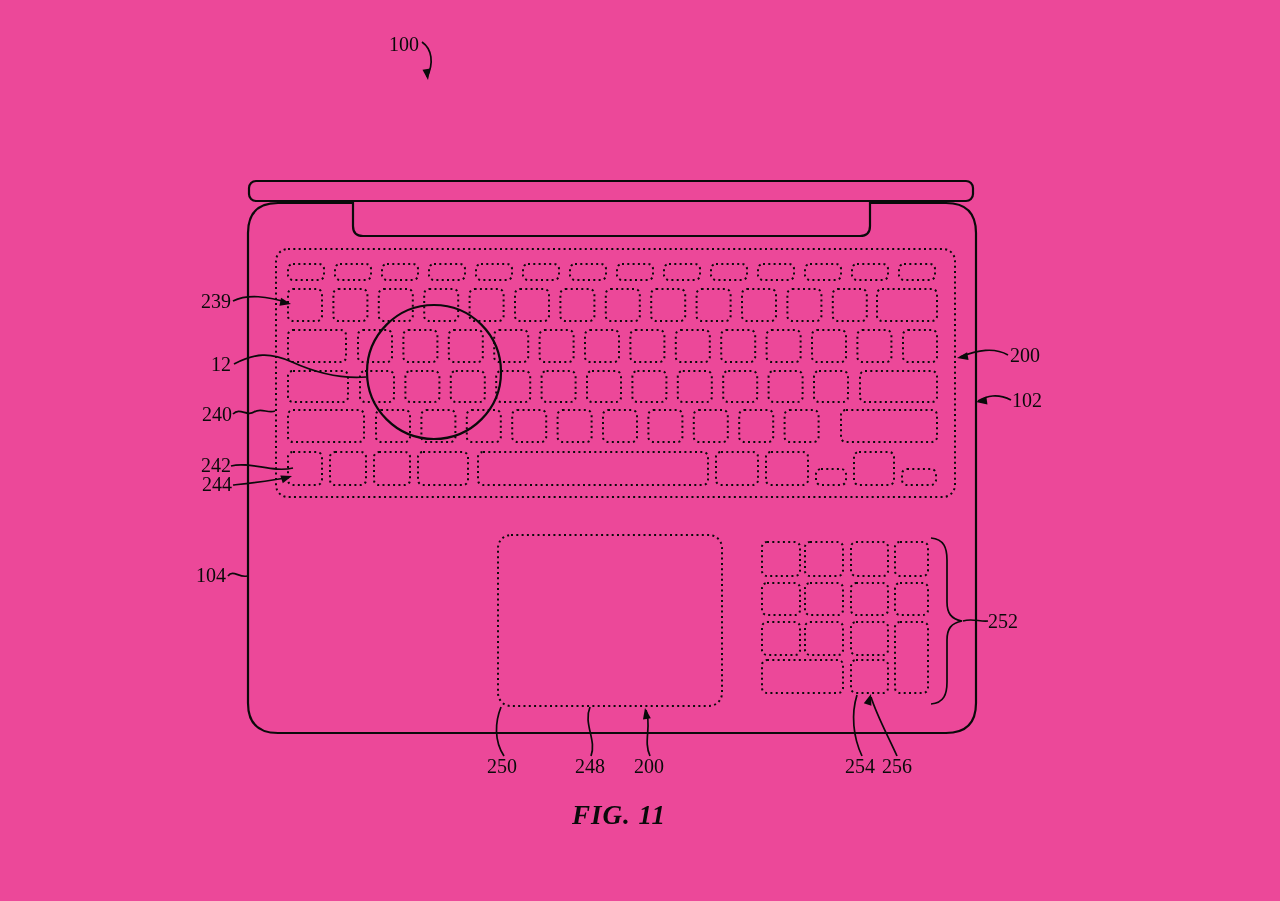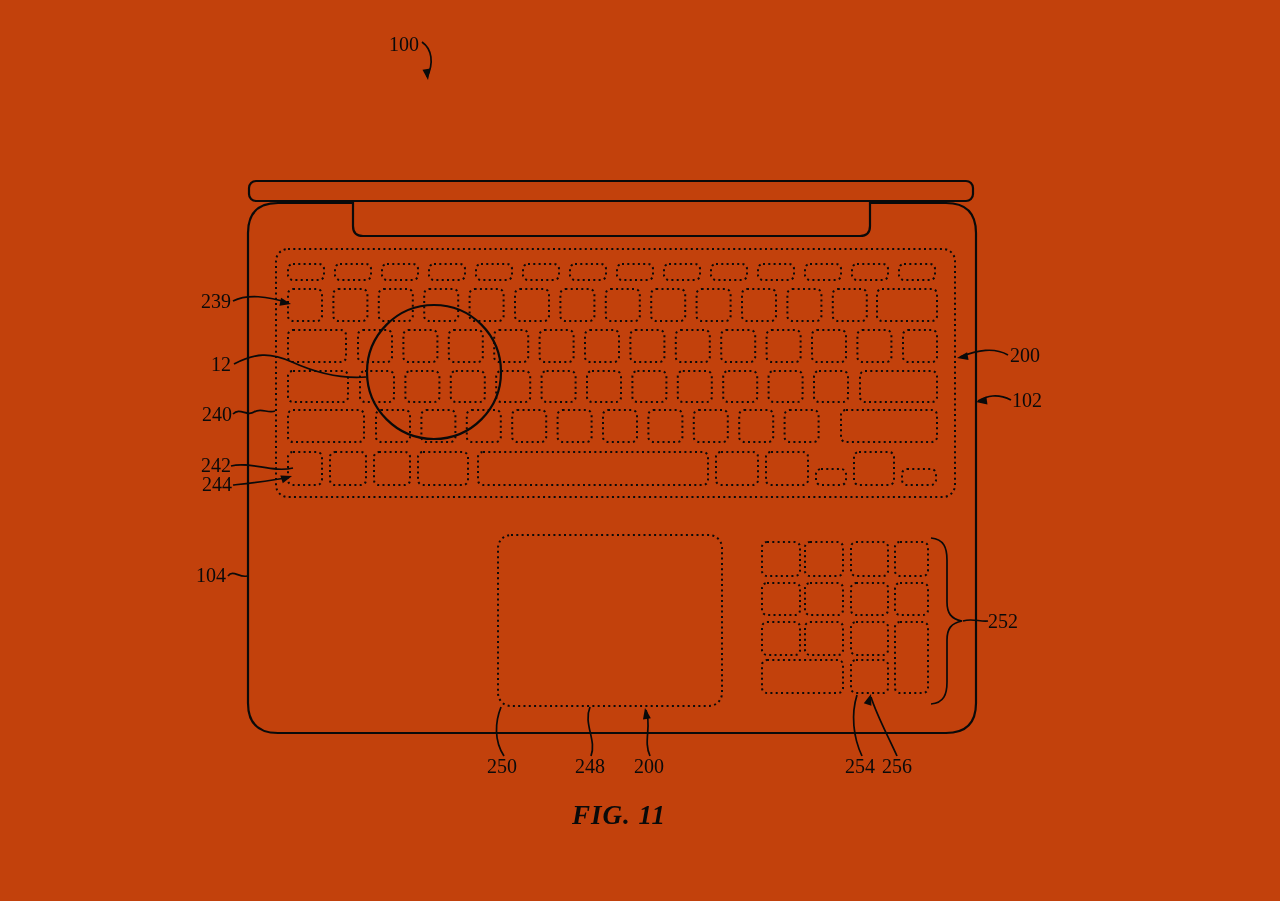--- a/index.html
+++ b/index.html
@@ -1,19 +1,19 @@
 <!DOCTYPE html>
 <html><head>
 <meta charset="utf-8">
 <style>
   html,body{margin:0;padding:0;background:#ffffff;}
   .page{
     position:relative;
     width:1280px;height:901px;
-    background:#c2410c;
+    background:#ec4899;
     font-family:"Liberation Serif", serif;
     overflow:hidden;
   }
   svg{display:block;}
   .solid{fill:none;stroke:#0a0a0a;stroke-width:2.2px;}
   .dotted{fill:none;stroke:#0a0a0a;stroke-width:2px;stroke-dasharray:2 3.3;stroke-linecap:butt;}
   .lead{fill:none;stroke:#0a0a0a;stroke-width:1.7px;}
   .reflabel{
     font-family:"Liberation Serif", serif;
     font-size:20px;fill:#0a0a0a;

